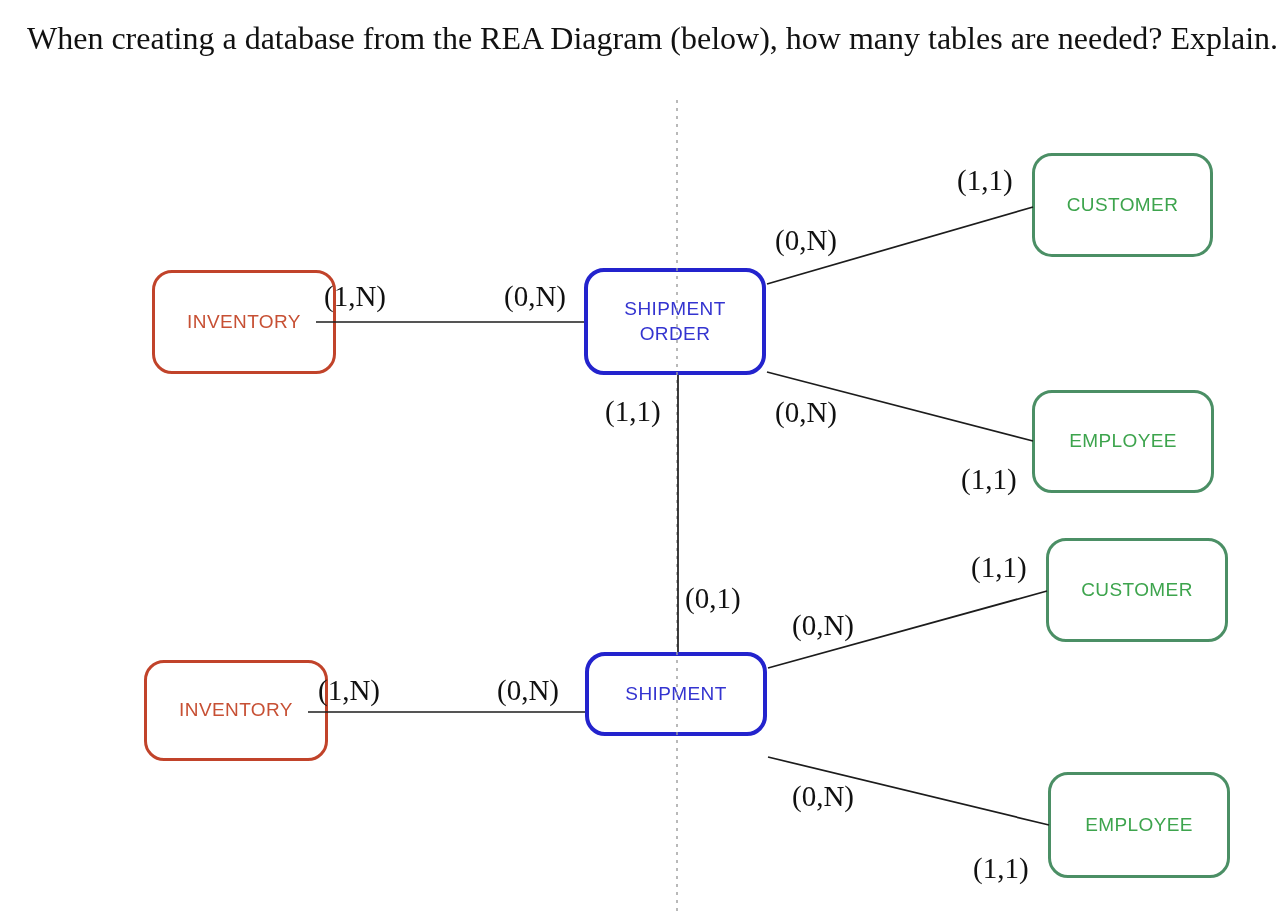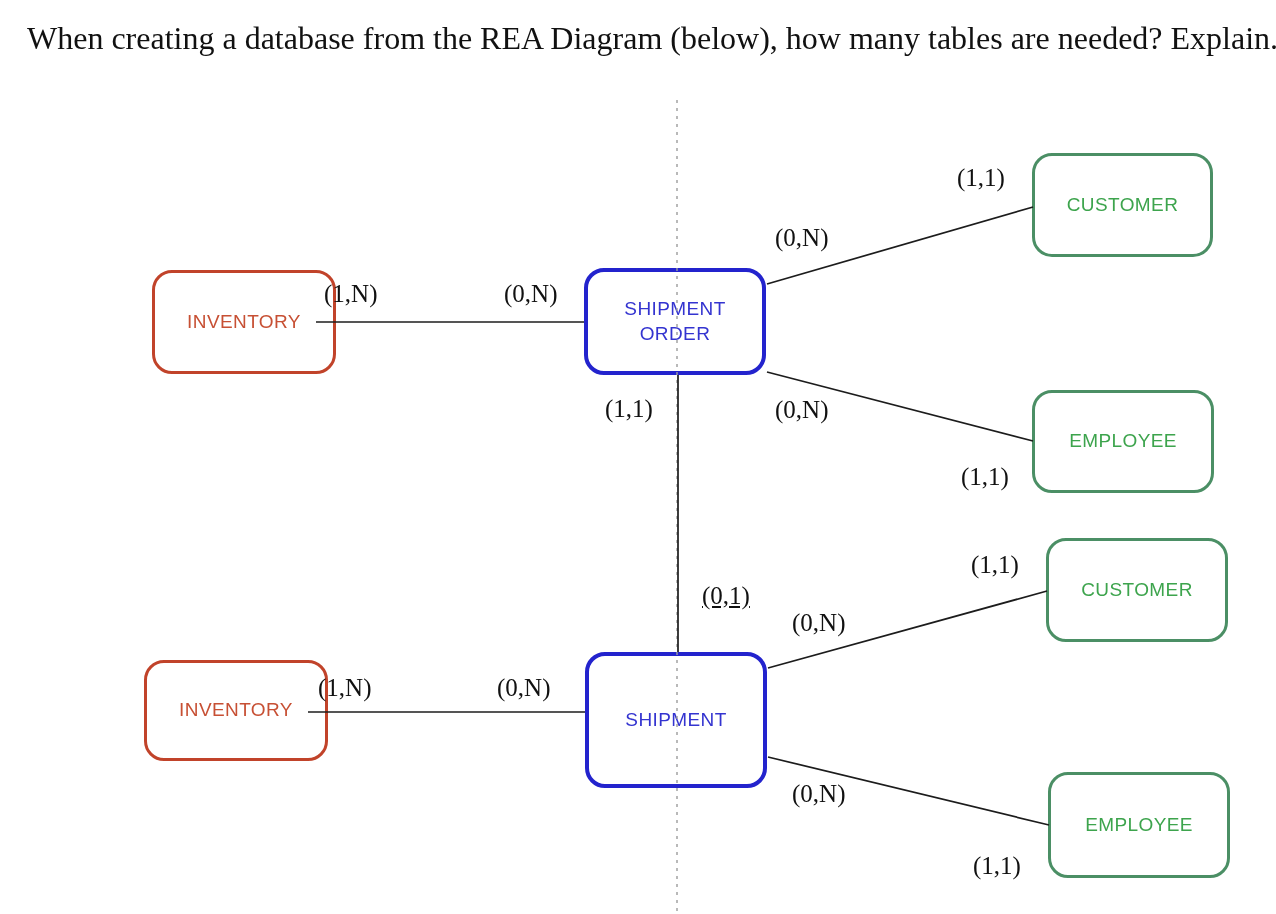--- a/index.html
+++ b/index.html
@@ -66,21 +66,21 @@
     stroke-width: 1.7;
   }
   .overlay line.divider {
     stroke: var(--divider, #9c9c9c);
     stroke-width: 1.4;
     stroke-dasharray: 3 5;
   }
   .card {
     position: absolute;
     font-family: "Liberation Serif", serif;
-    font-size: 25px;
+    font-size: 29px;
     color: #111111;
     white-space: nowrap;
   }
 </style>
 </head>
 <body>
 
 <div class="canvas">
 
   <div class="question">When creating a database from the REA Diagram (below), how many tables are needed? Explain.</div>
@@ -102,21 +102,21 @@
   </div>
 
   <div class="entity agent" style="left:1046px; top:538px; width:182px; height:104px;">
     <span class="entity-label">CUSTOMER</span>
   </div>
 
   <div class="entity resource" style="left:124px; top:660px; width:184px; height:101px;">
     <span class="entity-label">INVENTORY</span>
   </div>
 
-  <div class="entity event" style="left:585px; top:652px; width:182px; height:136px;">
+  <div class="entity event" style="left:585px; top:652px; width:182px; height:84px;">
     <span class="entity-label">SHIPMENT</span>
   </div>
 
   <div class="entity agent" style="left:1048px; top:772px; width:182px; height:106px;">
     <span class="entity-label">EMPLOYEE</span>
   </div>
 
   <svg class="overlay" width="1276" height="914" viewBox="0 0 1276 914">
     <line class="divider" x1="677" y1="100" x2="677" y2="912"></line>
     <line class="conn" x1="316" y1="322" x2="584" y2="322"></line>
@@ -131,21 +131,21 @@
   <span class="card" style="left:324px; top:280px;">(1,N)</span>
   <span class="card" style="left:504px; top:280px;">(0,N)</span>
 
   <span class="card" style="left:775px; top:224px;">(0,N)</span>
   <span class="card" style="left:957px; top:164px;">(1,1)</span>
 
   <span class="card" style="left:775px; top:396px;">(0,N)</span>
   <span class="card" style="left:961px; top:463px;">(1,1)</span>
 
   <span class="card" style="left:605px; top:395px;">(1,1)</span>
-  <span class="card" style="left:702px; top:582px;text-decoration:underline;">(0,1)</span>
+  <span class="card" style="left:685px; top:582px;">(0,1)</span>
 
   <span class="card" style="left:318px; top:674px;">(1,N)</span>
   <span class="card" style="left:497px; top:674px;">(0,N)</span>
 
   <span class="card" style="left:792px; top:609px;">(0,N)</span>
   <span class="card" style="left:971px; top:551px;">(1,1)</span>
 
   <span class="card" style="left:792px; top:780px;">(0,N)</span>
   <span class="card" style="left:973px; top:852px;">(1,1)</span>
 

